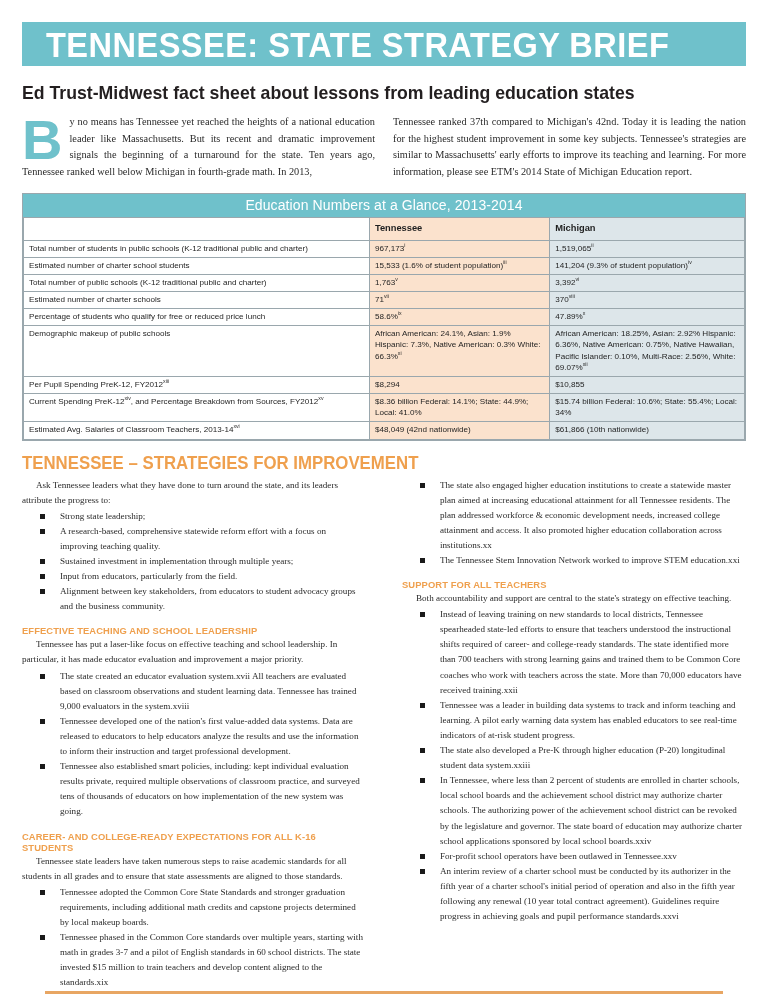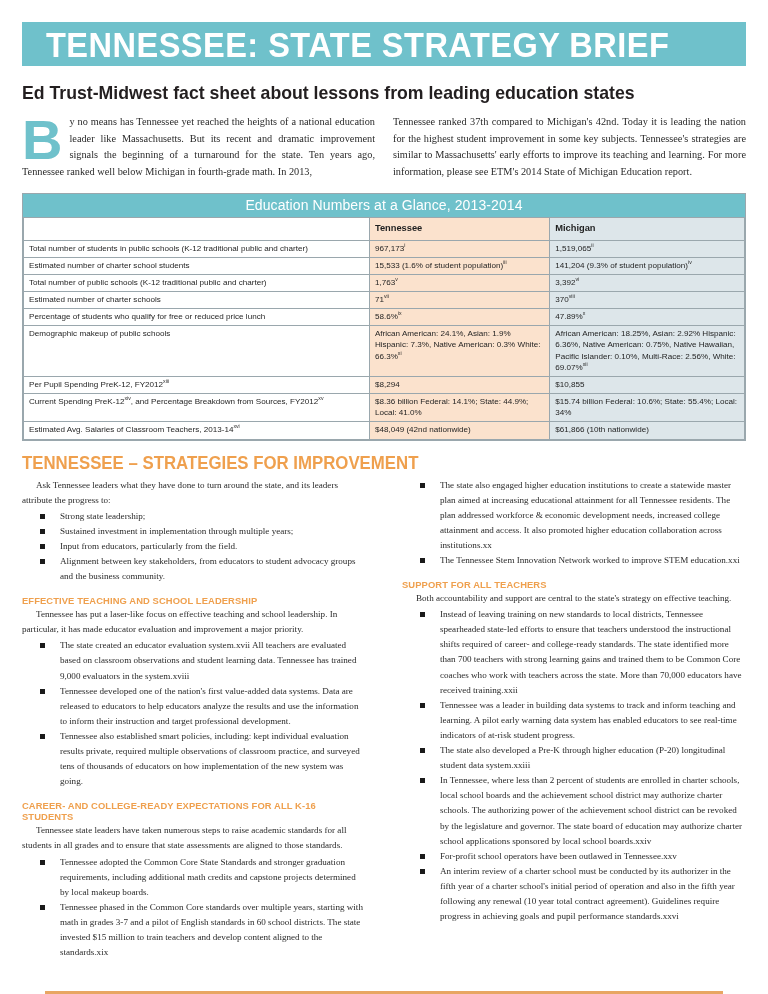--- a/index.html
+++ b/index.html
@@ -275,20 +275,21 @@
   </div>
 
   <div class="section-head">TENNESSEE – STRATEGIES FOR IMPROVEMENT</div>
 
   <div class="cols">
 
     <div class="col">
       <p class="para">Ask Tennessee leaders what they have done to turn around the state, and its leaders attribute the progress to:</p>
       <ul class="bullets" id="left-intro-bullets">
           <li>Strong state leadership;</li>
+          <li>A research-based, comprehensive statewide reform effort with a focus on improving teaching quality.</li>
           <li>Sustained investment in implementation through multiple years;</li>
           <li>Input from educators, particularly from the field.</li>
           <li>Alignment between key stakeholders, from educators to student advocacy groups and the business community.</li>
         </ul>
 
       <div class="sub-head">EFFECTIVE TEACHING AND SCHOOL LEADERSHIP</div>
       <p class="para">Tennessee has put a laser-like focus on effective teaching and school leadership. In particular, it has made educator evaluation and improvement a major priority.</p>
       <ul class="bullets" id="left-s1-bullets">
           <li>The state created an educator evaluation system.xvii All teachers are evaluated based on classroom observations and student learning data. Tennessee has trained 9,000 evaluators in the system.xviii</li>
           <li>Tennessee developed one of the nation's first value-added data systems. Data are released to educators to help educators analyze the results and use the information to inform their instruction and target professional development.</li>

